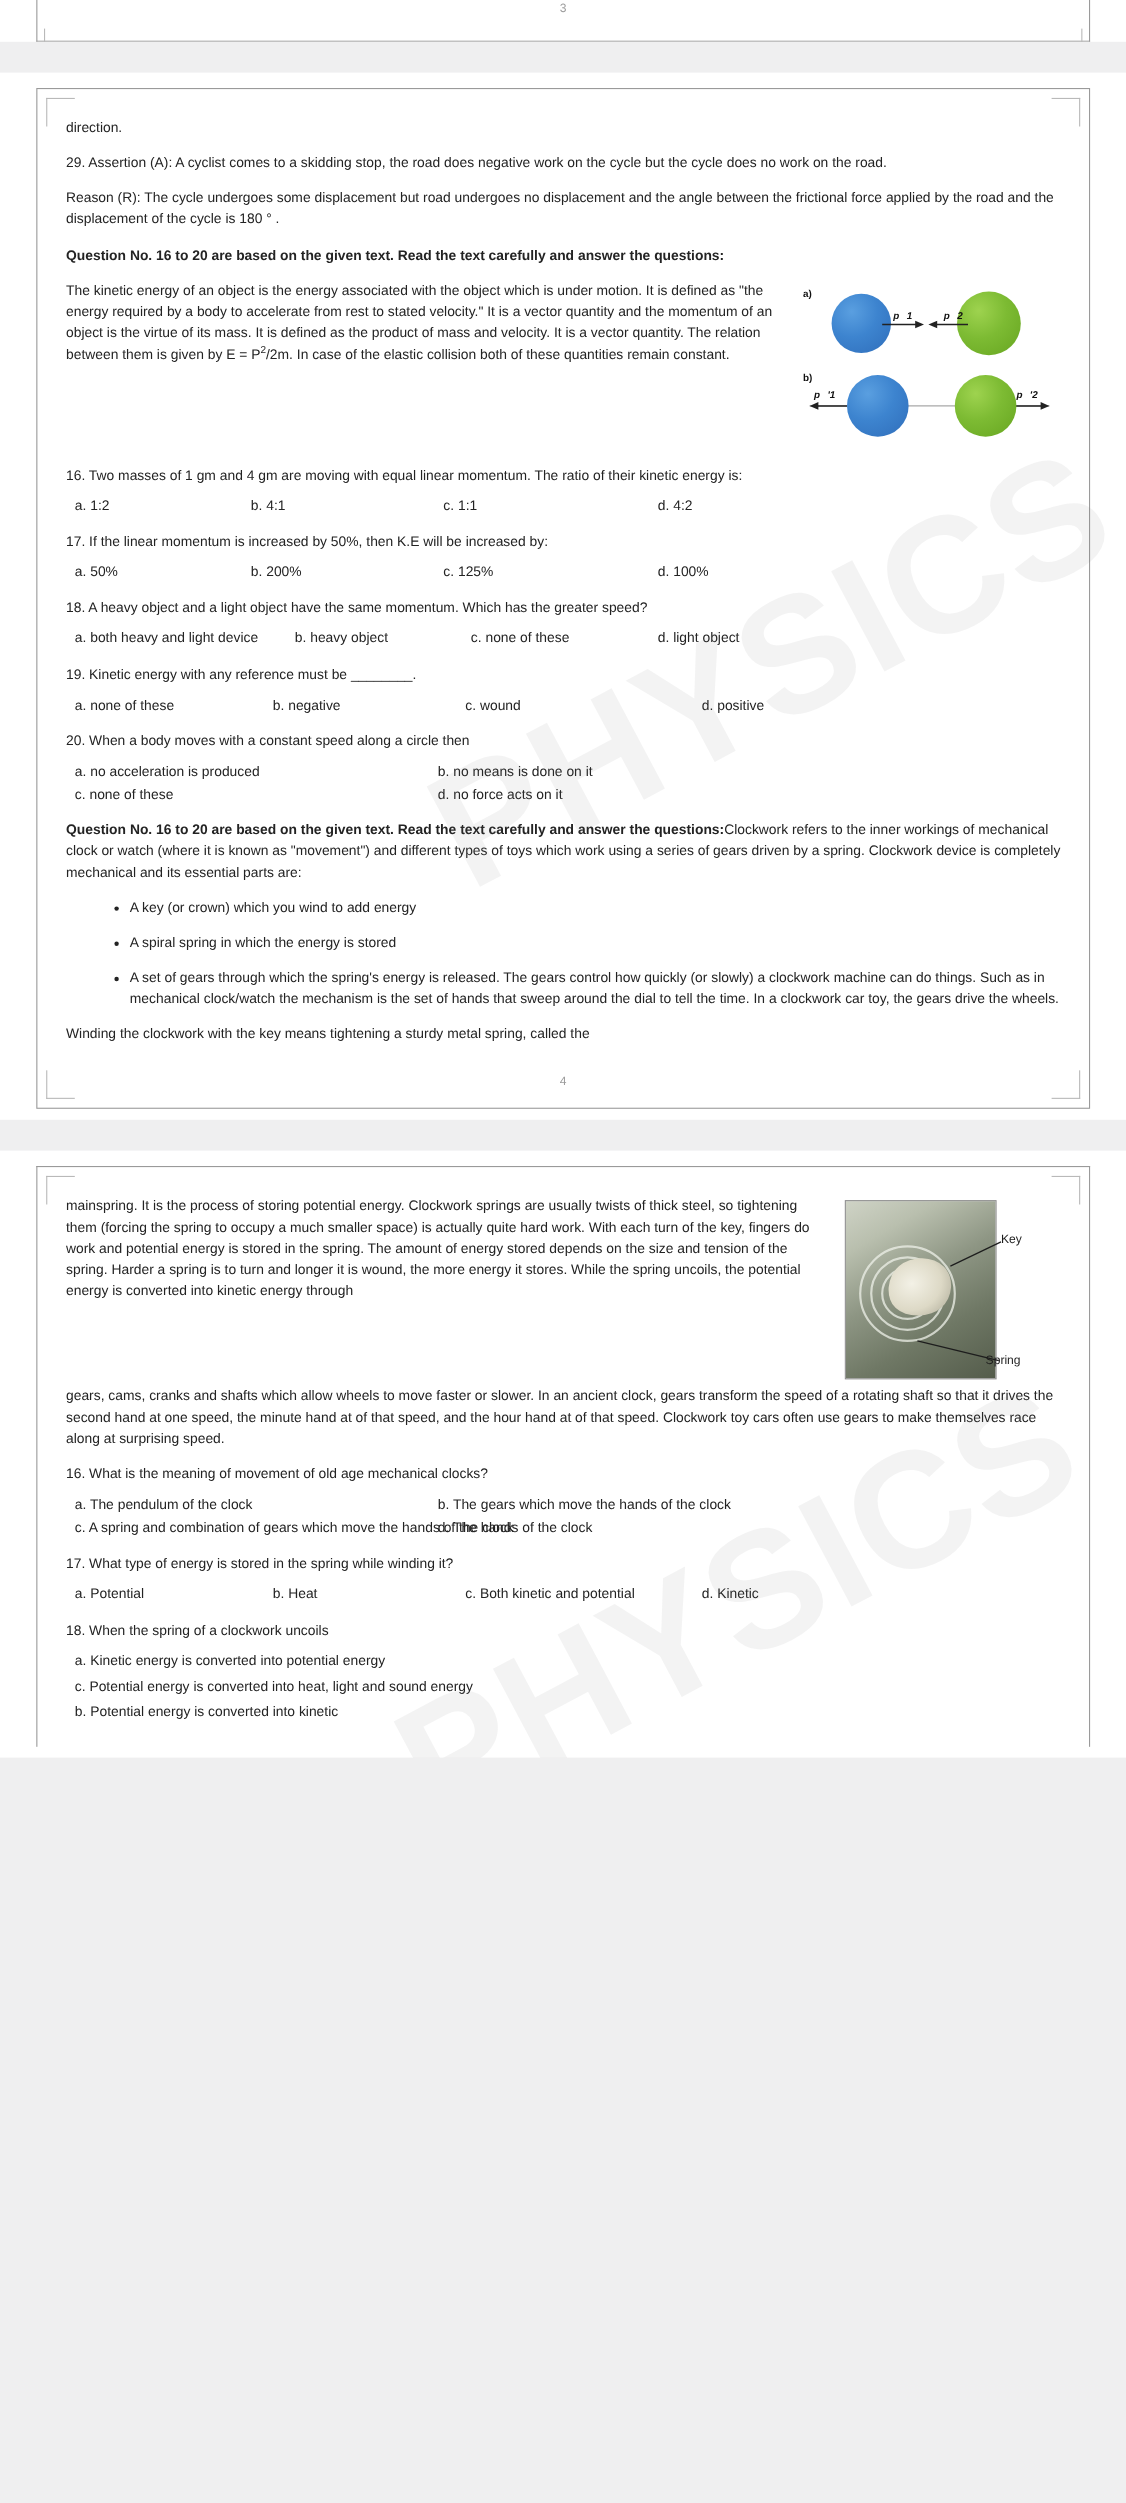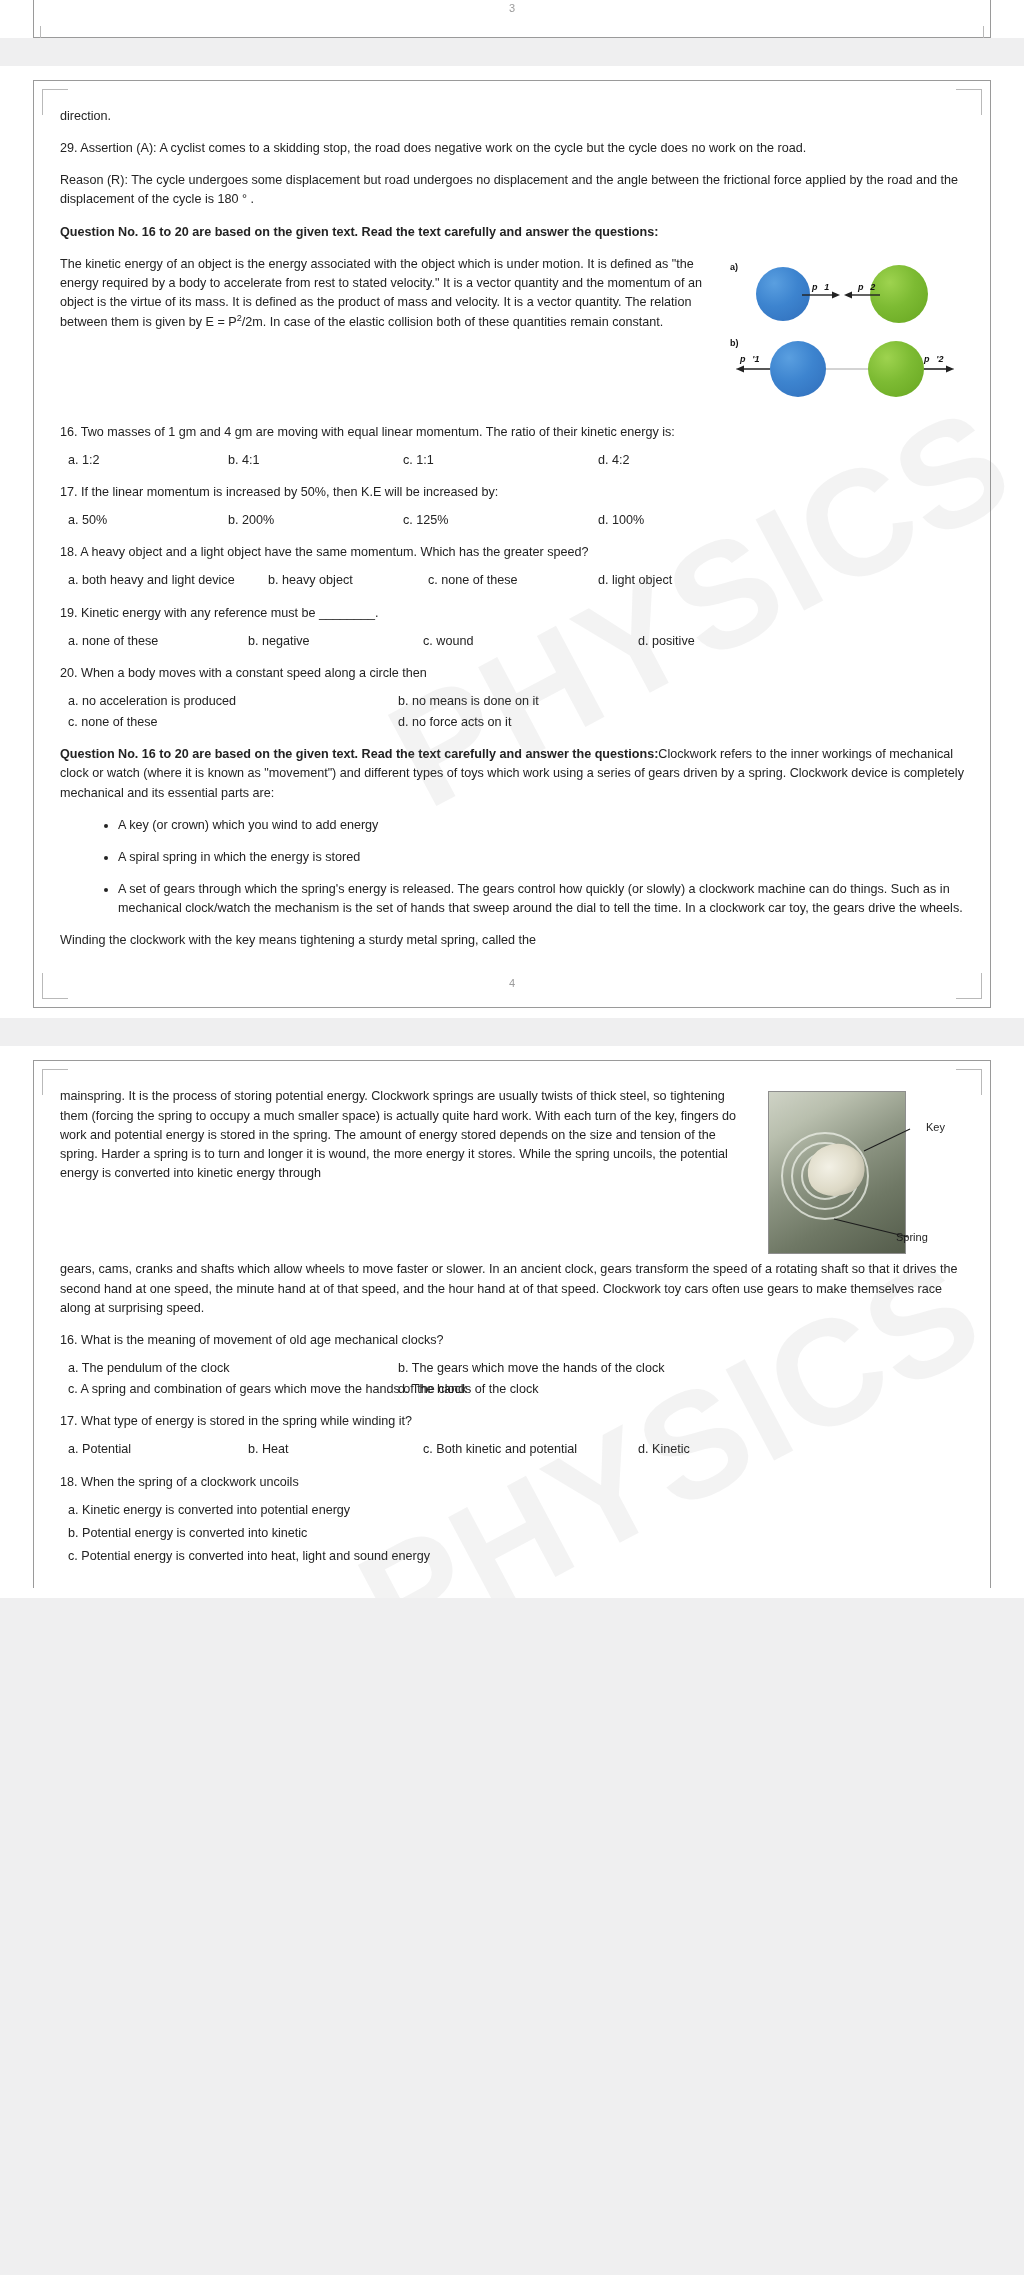--- a/index.html
+++ b/index.html
@@ -314,21 +314,21 @@
               <div class="coil" style="left:12px; top:40px; width:88px; height:88px;"></div>
               <div class="coil" style="left:22px; top:50px; width:68px; height:68px;"></div>
               <div class="coil" style="left:32px; top:60px; width:48px; height:48px;"></div>
               <div class="coil" style="left:42px; top:70px; width:28px; height:28px;"></div>
               <div class="hand"></div>
             </div>
             <svg width="196" height="163" style="position:absolute;left:0;top:0;pointer-events:none;">
               <line x1="96" y1="60" x2="142" y2="38" stroke="#1d1d1d" stroke-width="1.1"></line>
               <line x1="66" y1="128" x2="140" y2="146" stroke="#1d1d1d" stroke-width="1.1"></line>
             </svg>
-            <span class="fig-callout" style="left:158px; top:28px;">Key</span>
+            <span class="fig-callout" style="left:142px; top:28px;">Key</span>
             <span class="fig-callout" style="left:128px; top:138px;">Spring</span>
           </div>
 
           <p class="para">mainspring. It is the process of storing potential energy. Clockwork springs are usually twists of thick steel, so tightening them (forcing the spring to occupy a much smaller space) is actually quite hard work. With each turn of the key, fingers do work and potential energy is stored in the spring. The amount of energy stored depends on the size and tension of the spring. Harder a spring is to turn and longer it is wound, the more energy it stores. While the spring uncoils, the potential energy is converted into kinetic energy through</p>
         </div>
 
         <p class="para">gears, cams, cranks and shafts which allow wheels to move faster or slower. In an ancient clock, gears transform the speed of a rotating shaft so that it drives the second hand at one speed, the minute hand at of that speed, and the hour hand at of that speed. Clockwork toy cars often use gears to make themselves race along at surprising speed.</p>
 
         <p class="q-stem">16. What is the meaning of movement of old age mechanical clocks?</p>
         <div class="opts two-col">
@@ -342,21 +342,21 @@
         <div class="opts wide-b">
           <span class="opt">a. Potential</span>
           <span class="opt">b. Heat</span>
           <span class="opt">c. Both kinetic and potential</span>
           <span class="opt">d. Kinetic</span>
         </div>
 
         <p class="q-stem">18. When the spring of a clockwork uncoils</p>
         <div style="margin-left:8px;">
           <p class="tight">a. Kinetic energy is converted into potential energy</p>
+          <p class="tight">c. Potential energy is converted into heat, light and sound energy</p>
           <p class="tight">b. Potential energy is converted into kinetic</p>
-          <p class="tight">c. Potential energy is converted into heat, light and sound energy</p>
         </div>
 
       </div>
     </div>
   </div>
 
 </div>
 
 </body></html>

